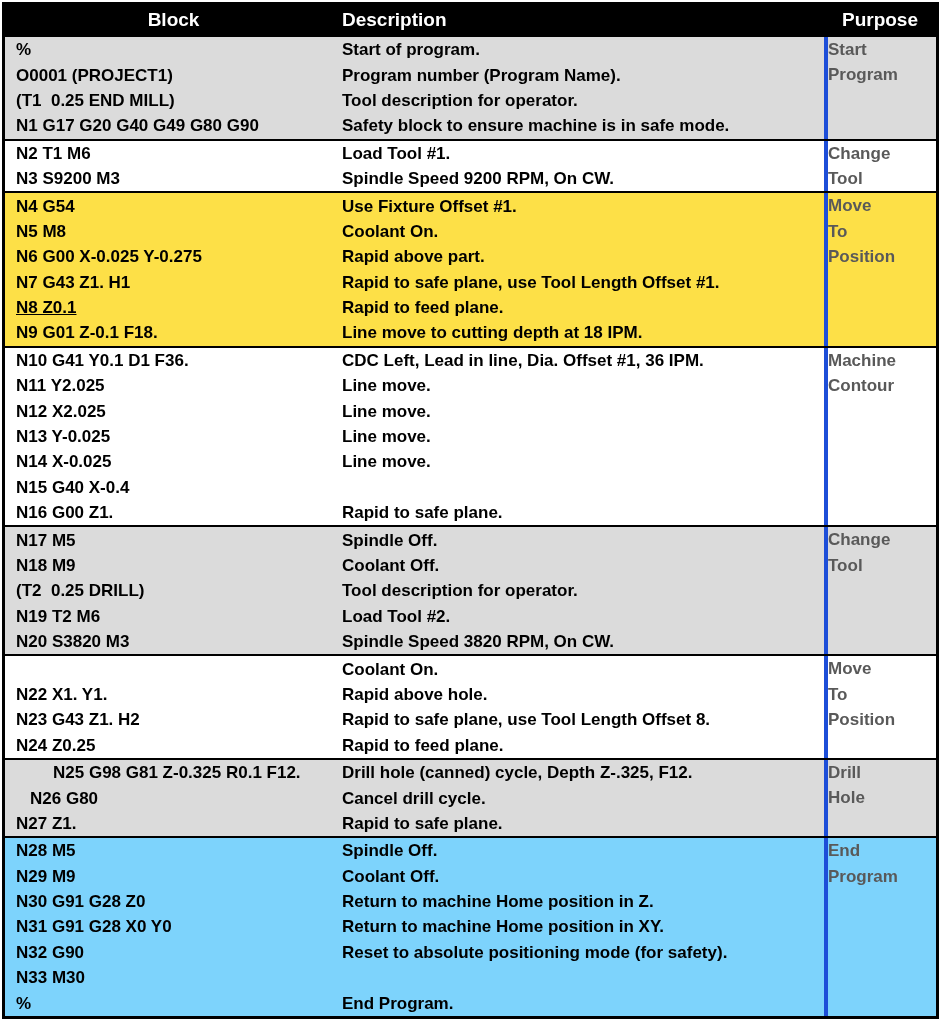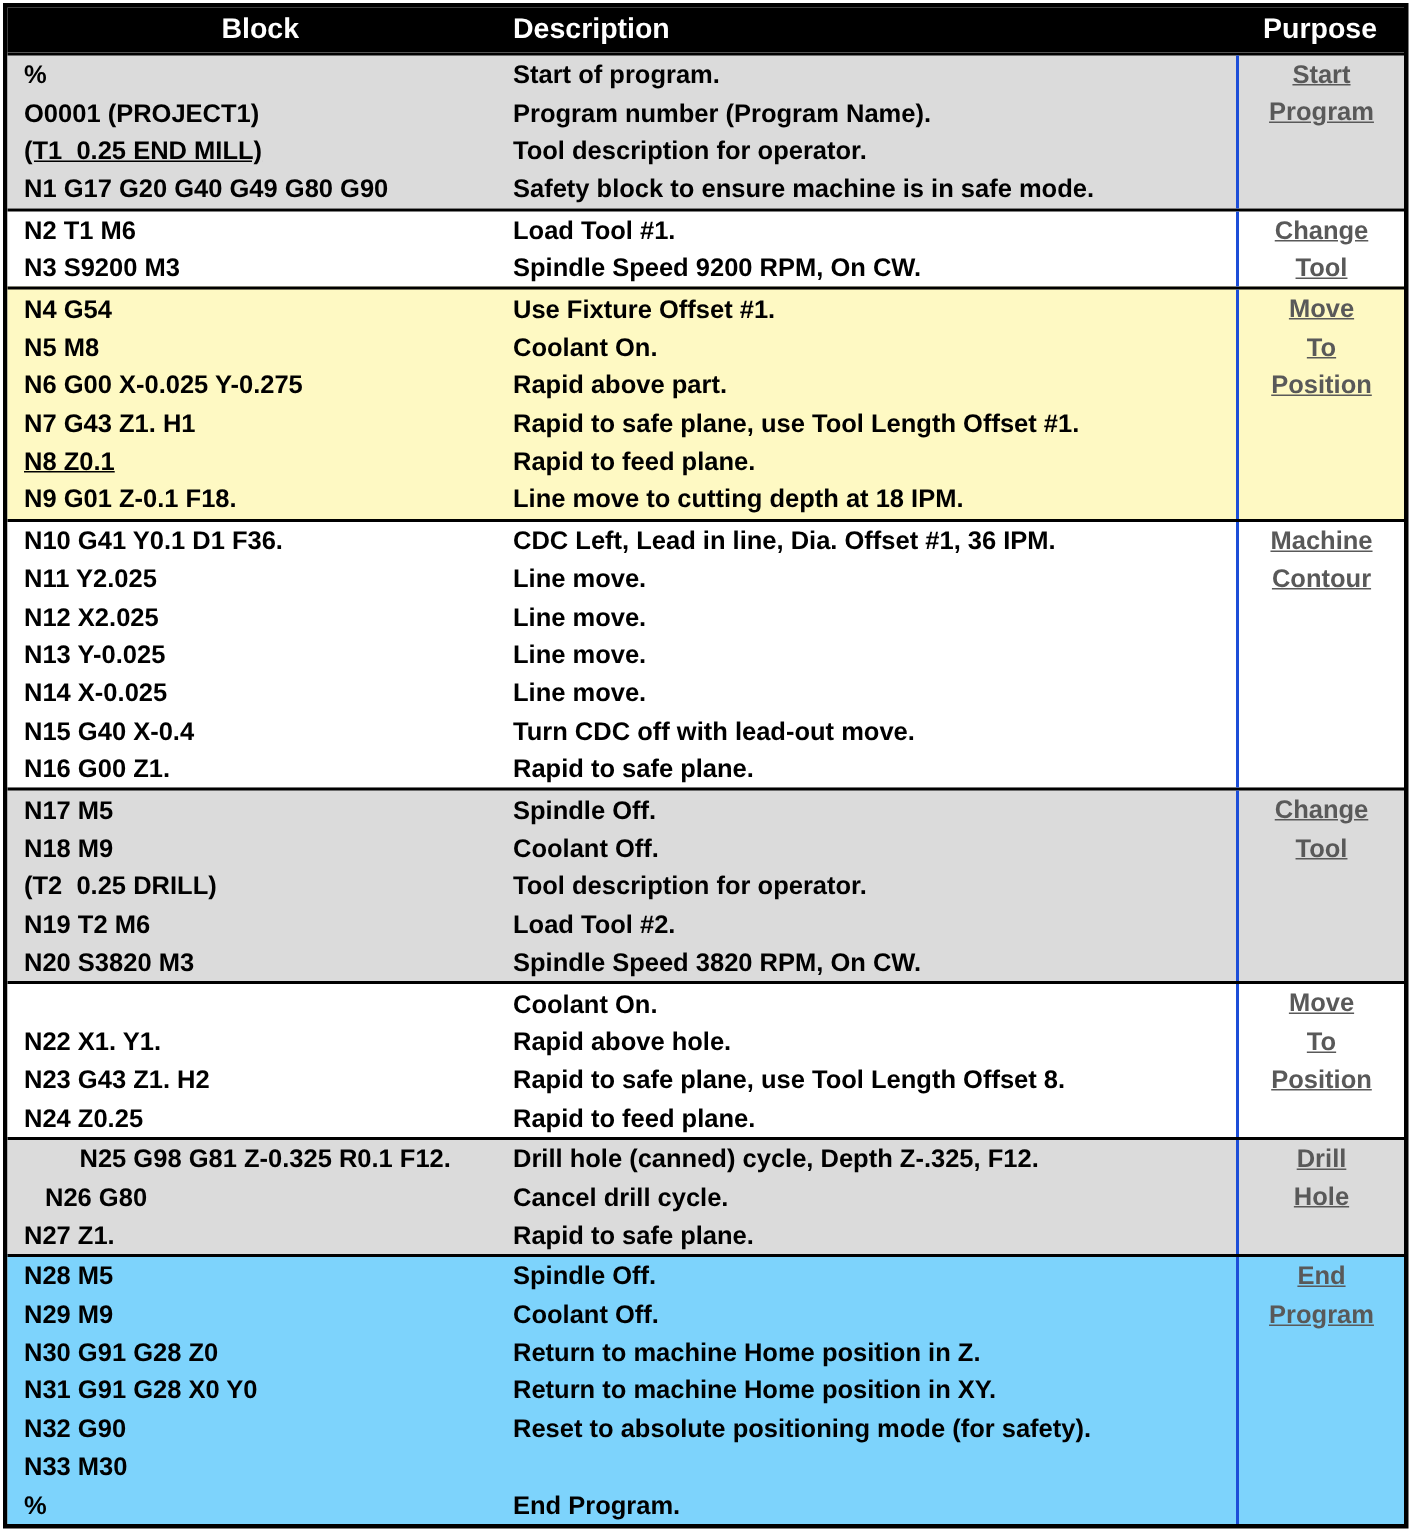--- a/index.html
+++ b/index.html
@@ -56,24 +56,23 @@
     grid-column: 1;
     padding-left: 11px;
     white-space: pre;
   }
   .cell-desc {
     grid-column: 2;
     white-space: pre;
   }
   .cell-purpose {
     grid-column: 3;
-    border-left: 2px solid #1d4ed8;
+    border-left: 4px solid #1d4ed8;
     color: #595959;
-    text-align: center;
-    text-decoration: underline;
+    text-align: left;
   }
   .purpose-line {
     line-height: 25.4px;
     height: 25.4px;
   }
 </style>
 </head>
 <body>
 
 <div id="page">
@@ -82,40 +81,40 @@
       <div class="header-cell-block">Block</div>
       <div class="header-cell-desc">Description</div>
       <div class="header-cell-purpose">Purpose</div>
     </div>
     <div id="table-body">
         <div class="purpose-group" style="background: rgb(219, 219, 219);">
           <div class="cell cell-block" style="grid-row: 1;">%</div>
           <div class="cell cell-desc" style="grid-row: 1;">Start of program.</div>
           <div class="cell cell-block" style="grid-row: 2;">O0001 (PROJECT1)</div>
           <div class="cell cell-desc" style="grid-row: 2;">Program number (Program Name).</div>
-          <div class="cell cell-block" style="grid-row: 3; text-decoration: underline;">(T1  0.25 END MILL)</div>
+          <div class="cell cell-block" style="grid-row: 3;">(T1  0.25 END MILL)</div>
           <div class="cell cell-desc" style="grid-row: 3;">Tool description for operator.</div>
           <div class="cell cell-block" style="grid-row: 4;">N1 G17 G20 G40 G49 G80 G90</div>
           <div class="cell cell-desc" style="grid-row: 4;">Safety block to ensure machine is in safe mode.</div>
           <div class="cell-purpose" style="grid-area: 1 / 3 / span 4;">
             <div class="purpose-line">Start</div>
             <div class="purpose-line">Program</div>
           </div>
         </div>
         <div class="purpose-group" style="background: rgb(255, 255, 255);">
           <div class="cell cell-block" style="grid-row: 1;">N2 T1 M6</div>
           <div class="cell cell-desc" style="grid-row: 1;">Load Tool #1.</div>
           <div class="cell cell-block" style="grid-row: 2;">N3 S9200 M3</div>
           <div class="cell cell-desc" style="grid-row: 2;">Spindle Speed 9200 RPM, On CW.</div>
           <div class="cell-purpose" style="grid-area: 1 / 3 / span 2;">
             <div class="purpose-line">Change</div>
             <div class="purpose-line">Tool</div>
           </div>
         </div>
-        <div class="purpose-group" style="background: #fef9c3;">
+        <div class="purpose-group" style="background: #fde047;">
           <div class="cell cell-block" style="grid-row: 1;">N4 G54</div>
           <div class="cell cell-desc" style="grid-row: 1;">Use Fixture Offset #1.</div>
           <div class="cell cell-block" style="grid-row: 2;">N5 M8</div>
           <div class="cell cell-desc" style="grid-row: 2;">Coolant On.</div>
           <div class="cell cell-block" style="grid-row: 3;">N6 G00 X-0.025 Y-0.275</div>
           <div class="cell cell-desc" style="grid-row: 3;">Rapid above part.</div>
           <div class="cell cell-block" style="grid-row: 4;">N7 G43 Z1. H1</div>
           <div class="cell cell-desc" style="grid-row: 4;">Rapid to safe plane, use Tool Length Offset #1.</div>
           <div class="cell cell-block" style="grid-row: 5; text-decoration: underline;">N8 Z0.1</div>
           <div class="cell cell-desc" style="grid-row: 5;">Rapid to feed plane.</div>
@@ -132,21 +131,20 @@
           <div class="cell cell-desc" style="grid-row: 1;">CDC Left, Lead in line, Dia. Offset #1, 36 IPM.</div>
           <div class="cell cell-block" style="grid-row: 2;">N11 Y2.025</div>
           <div class="cell cell-desc" style="grid-row: 2;">Line move.</div>
           <div class="cell cell-block" style="grid-row: 3;">N12 X2.025</div>
           <div class="cell cell-desc" style="grid-row: 3;">Line move.</div>
           <div class="cell cell-block" style="grid-row: 4;">N13 Y-0.025</div>
           <div class="cell cell-desc" style="grid-row: 4;">Line move.</div>
           <div class="cell cell-block" style="grid-row: 5;">N14 X-0.025</div>
           <div class="cell cell-desc" style="grid-row: 5;">Line move.</div>
           <div class="cell cell-block" style="grid-row: 6;">N15 G40 X-0.4</div>
-          <div class="cell cell-desc" style="grid-row: 6;">Turn CDC off with lead-out move.</div>
           <div class="cell cell-block" style="grid-row: 7;">N16 G00 Z1.</div>
           <div class="cell cell-desc" style="grid-row: 7;">Rapid to safe plane.</div>
           <div class="cell-purpose" style="grid-area: 1 / 3 / span 7;">
             <div class="purpose-line">Machine</div>
             <div class="purpose-line">Contour</div>
           </div>
         </div>
         <div class="purpose-group" style="background: rgb(219, 219, 219);">
           <div class="cell cell-block" style="grid-row: 1;">N17 M5</div>
           <div class="cell cell-desc" style="grid-row: 1;">Spindle Off.</div>

